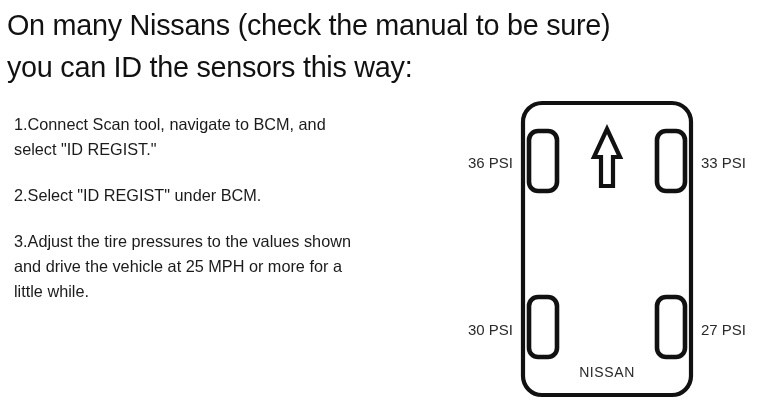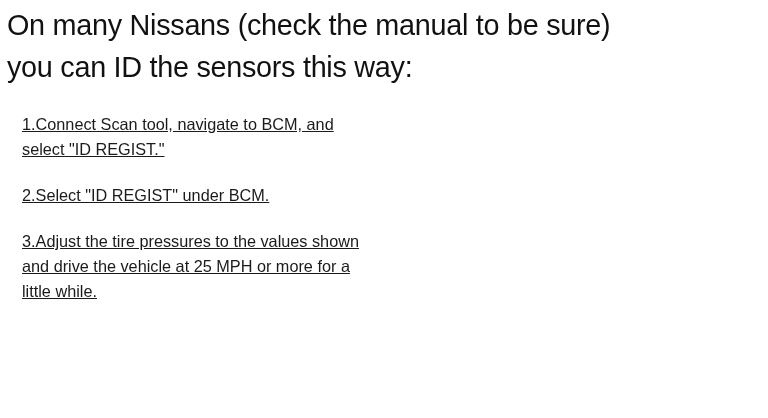--- a/index.html
+++ b/index.html
@@ -37,24 +37,23 @@
     letter-spacing: -0.3px;
     transform: scaleX(0.96);
     transform-origin: left top;
     white-space: nowrap;
   }
   .heading .hline { display: block; }
 
   
   .steps {
     position: absolute;
-    left: 22px;
+    left: 14px;
     top: 112px;
     width: 440px;
-    text-decoration: underline;
   }
   .step {
     font-size: 16.5px;
     line-height: 25px;
     color: #1b1b1b;
     margin-bottom: 21px;
     transform: scaleX(0.985);
     transform-origin: left top;
   }
   .step:last-child { margin-bottom: 0; }
@@ -123,14 +122,41 @@
     </div>
 
     <div class="step">
       <span class="step-line">3.Adjust the tire pressures to the values shown</span>
       <span class="step-line">and drive the vehicle at 25 MPH or more for a</span>
       <span class="step-line">little while.</span>
     </div>
 
   </div>
 
+  <div class="diagram">
+    <svg viewBox="0 0 328 322" xmlns="http://www.w3.org/2000/svg">
+
+      <rect class="body-shell" x="83" y="15" width="168" height="292" rx="19" ry="19"></rect>
+
+      <rect class="tire" x="89" y="43" width="28" height="60" rx="9" ry="9"></rect>
+
+      <rect class="tire" x="217" y="43" width="28" height="60" rx="9" ry="9"></rect>
+
+      <rect class="tire" x="89" y="209" width="28" height="60" rx="9" ry="9"></rect>
+
+      <rect class="tire" x="217" y="209" width="28" height="60" rx="9" ry="9"></rect>
+
+      <polygon class="arrow" points="167,41 180,69 173,69 173,98 161,98 161,69 154,69"></polygon>
+
+      <text class="psi-label" x="73" y="80" text-anchor="end">36 PSI</text>
+
+      <text class="psi-label" x="261" y="80" text-anchor="start">33 PSI</text>
+
+      <text class="psi-label" x="73" y="247" text-anchor="end">30 PSI</text>
+
+      <text class="psi-label" x="261" y="247" text-anchor="start">27 PSI</text>
+
+      <text class="brand-label" x="167" y="289" text-anchor="middle">NISSAN</text>
+
+    </svg>
+  </div>
 
 </div>
 
 </body></html>

